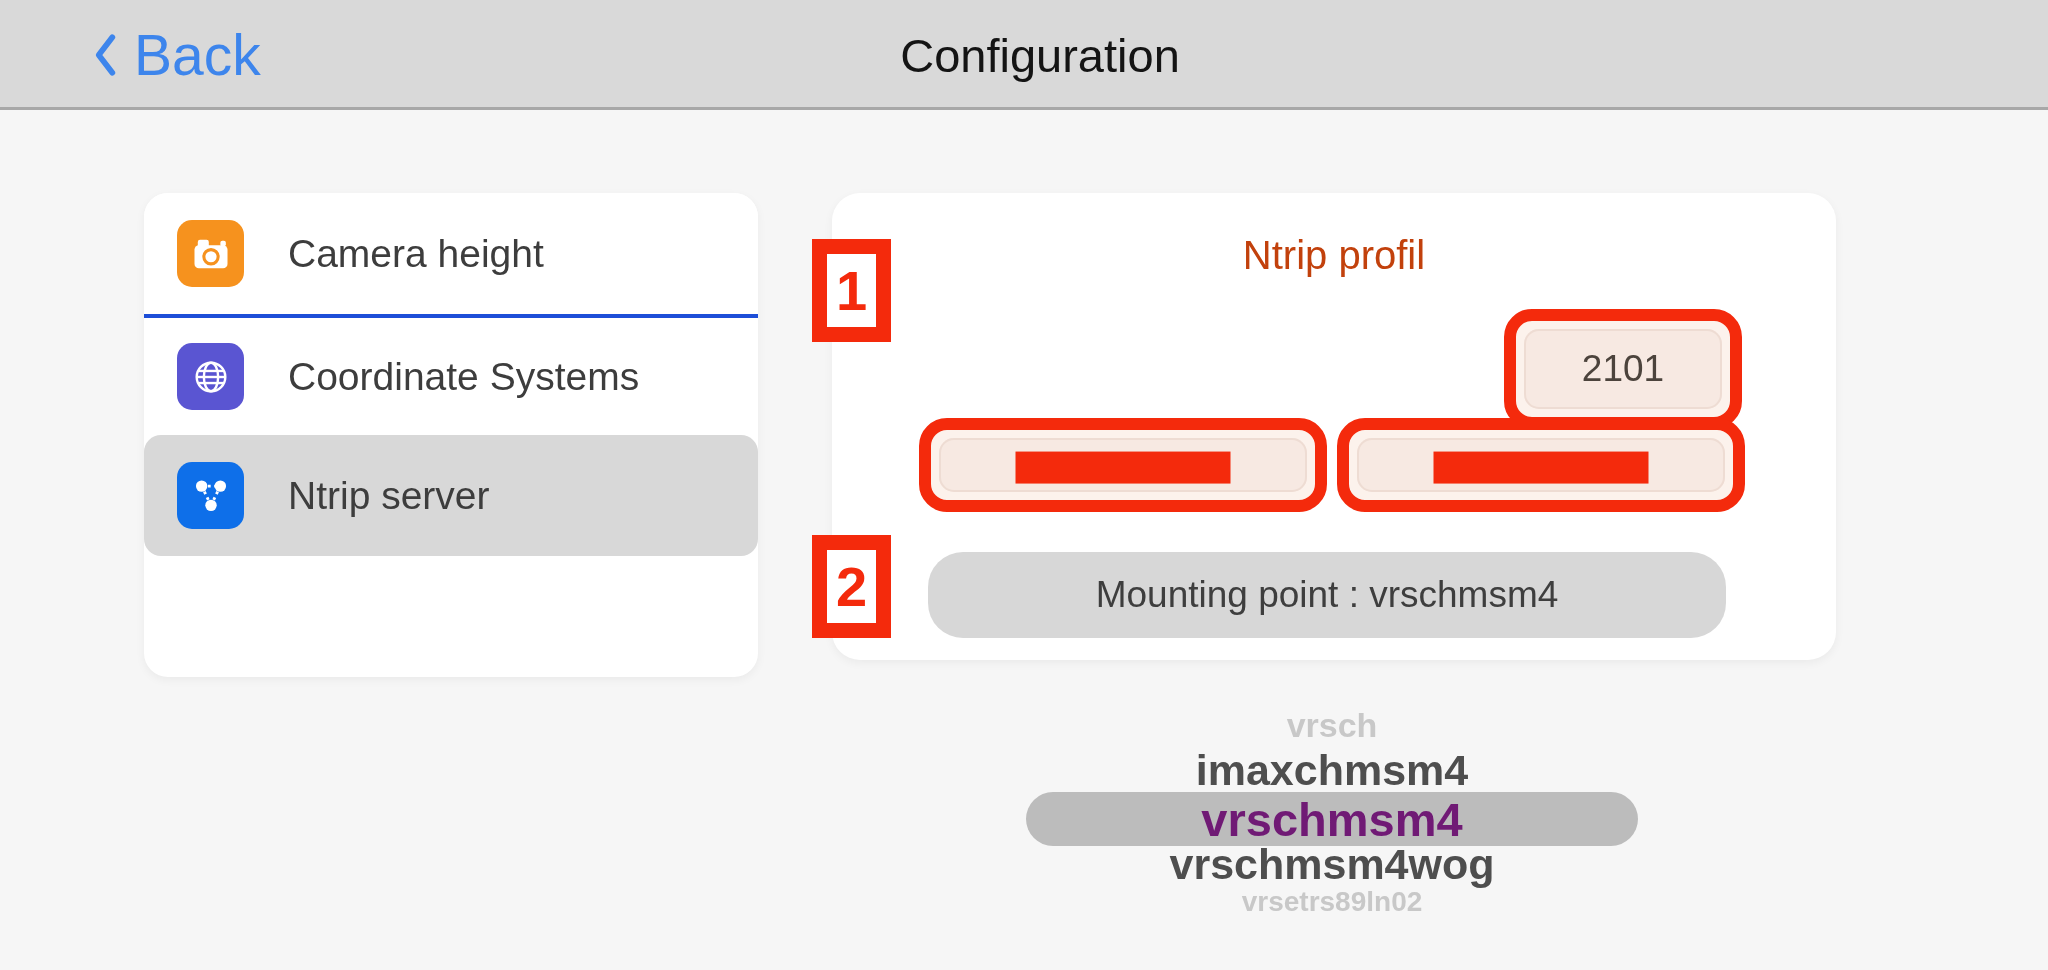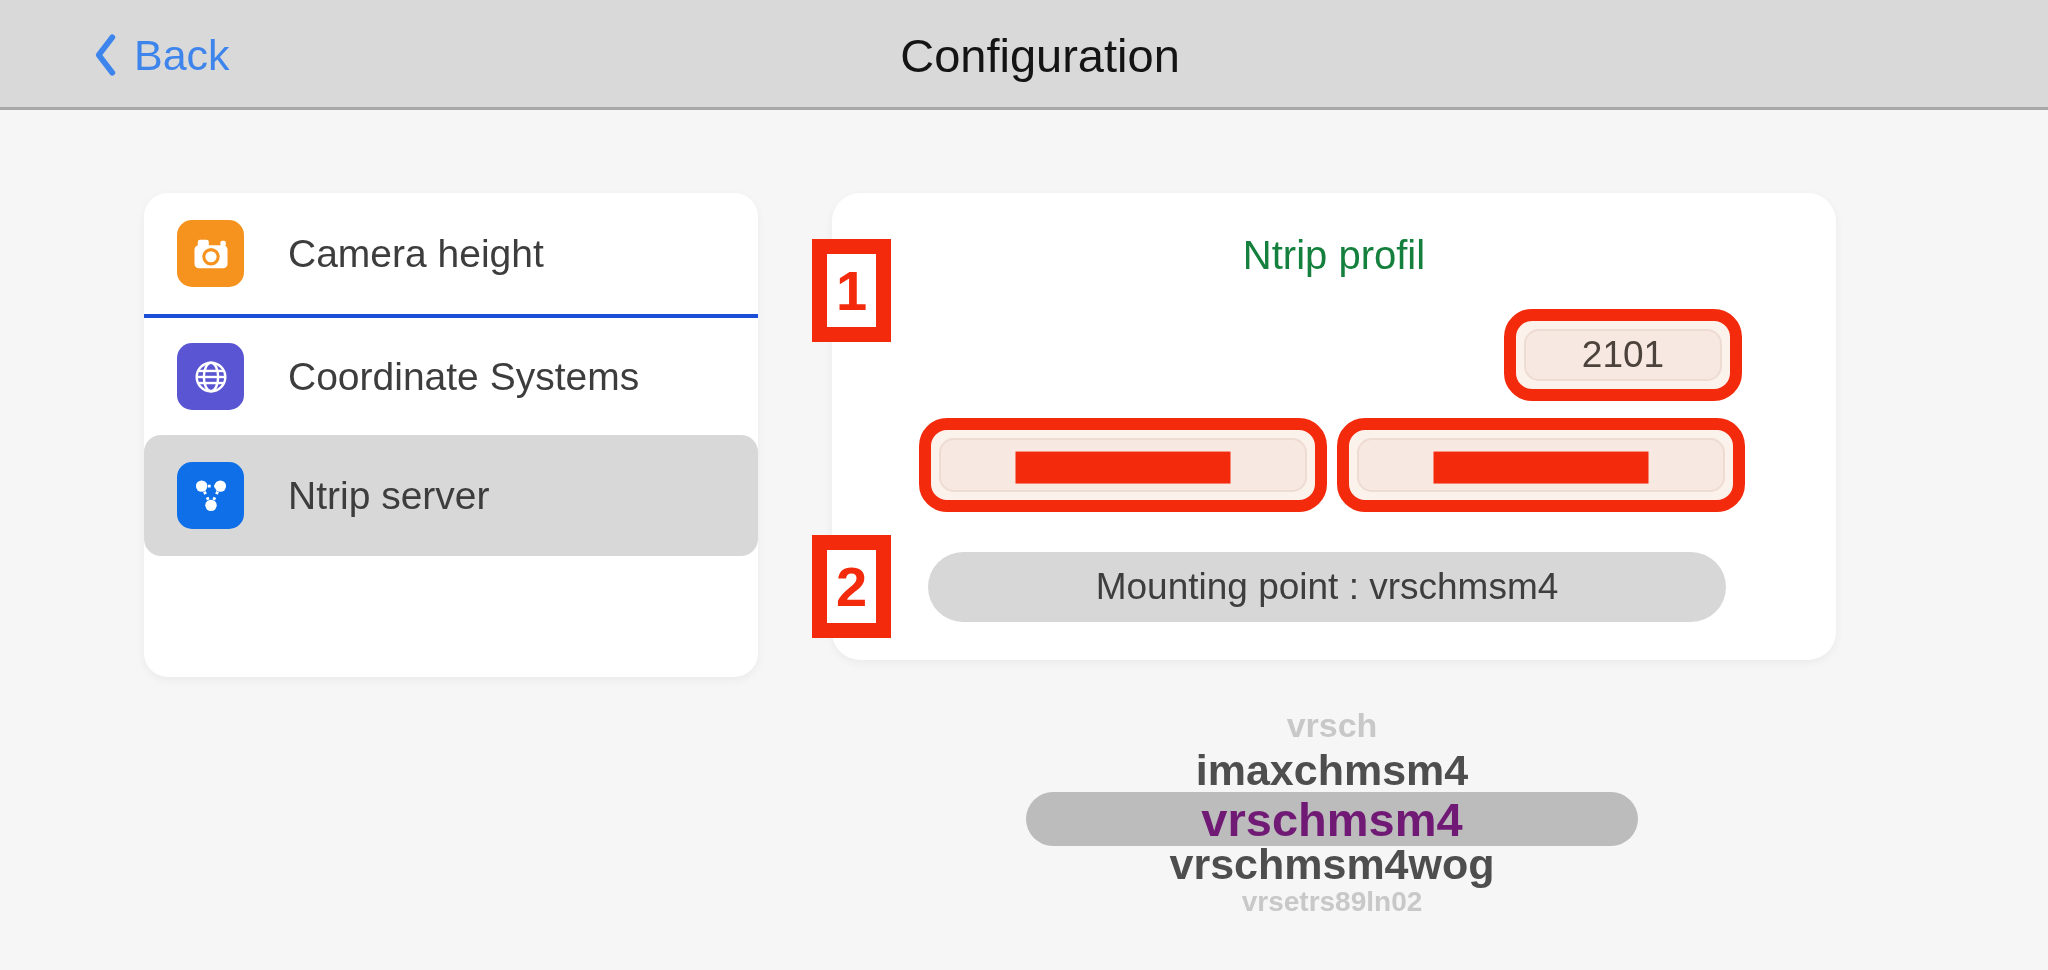--- a/index.html
+++ b/index.html
@@ -8,21 +8,21 @@
     background:#f6f6f6;font-family:"Liberation Sans","DejaVu Sans",sans-serif;
     -webkit-font-smoothing:antialiased;
   }
   
   .topbar{
     position:absolute;left:0;top:0;width:100%;height:110px;
     background:#d9d9d9;border-bottom:3px solid #a8a8a8;box-sizing:border-box;
   }
   .back{
     position:absolute;left:92px;top:0;height:110px;display:flex;align-items:center;gap:16px;
-    color:#3d85ec;font-size:43px;cursor:pointer;
+    color:#3d85ec;font-size:57px;cursor:pointer;
   }
   .back svg{display:block;}
   .page-title{
     position:absolute;left:16px;top:0;width:100%;height:110px;display:flex;
     align-items:center;justify-content:center;font-size:47px;color:#141414;
     pointer-events:none;
   }
   
   .card{
     position:absolute;background:#ffffff;border-radius:26px;
@@ -40,42 +40,42 @@
     display:flex;align-items:center;justify-content:center;
   }
   .tile.orange{background:#f6921e;}
   .tile.indigo{background:#5a55d2;}
   .tile.blue{background:#0e6fe9;}
   .side-label{font-size:39px;color:#3d3d3d;}
   
   .panel-card{left:832px;top:193px;width:1004px;height:467px;border-radius:28px;}
   .panel-title{
     position:absolute;left:0;top:40px;width:100%;text-align:center;
-    font-size:40px;color:#15803d;
+    font-size:40px;color:#c2410c;
   }
   .hl{  
     position:absolute;border:12px solid #f42a0c;border-radius:28px;
     background:#fcf2ec;box-sizing:border-box;padding:8px;
   }
   .field{
     width:100%;height:100%;border-radius:15px;background:#f7e9e2;
     box-shadow:inset 0 0 0 2px #eedcd3;
     display:flex;align-items:center;justify-content:center;
     font-size:37px;color:#4c433c;position:relative;cursor:text;
   }
   .hl.addr{left:87px;top:116px;width:575px;height:94px;}
-  .hl.port{left:672px;top:116px;width:238px;height:92px;}
+  .hl.port{left:672px;top:116px;width:238px;height:120px;}
   .hl.user{left:87px;top:225px;width:408px;height:94px;}
   .hl.pass{left:505px;top:225px;width:408px;height:94px;}
   .redact{
     position:absolute;left:50%;top:50%;transform:translate(-50%,-42%);
     width:215px;height:32px;background:#f42a0c;
   }
   .mount-btn{
-    position:absolute;left:96px;top:359px;width:798px;height:70px;
+    position:absolute;left:96px;top:359px;width:798px;height:86px;
     background:#d7d7d7;border:none;border-radius:35px;
     font-family:inherit;font-size:37px;color:#3e3e3e;cursor:pointer;
   }
   
   .badge{
     position:absolute;width:79px;height:103px;background:#ffffff;
     border:15px solid #f42a0c;box-sizing:border-box;z-index:6;
     display:flex;align-items:center;justify-content:center;
     font-size:56px;font-weight:bold;color:#f42a0c;
   }

